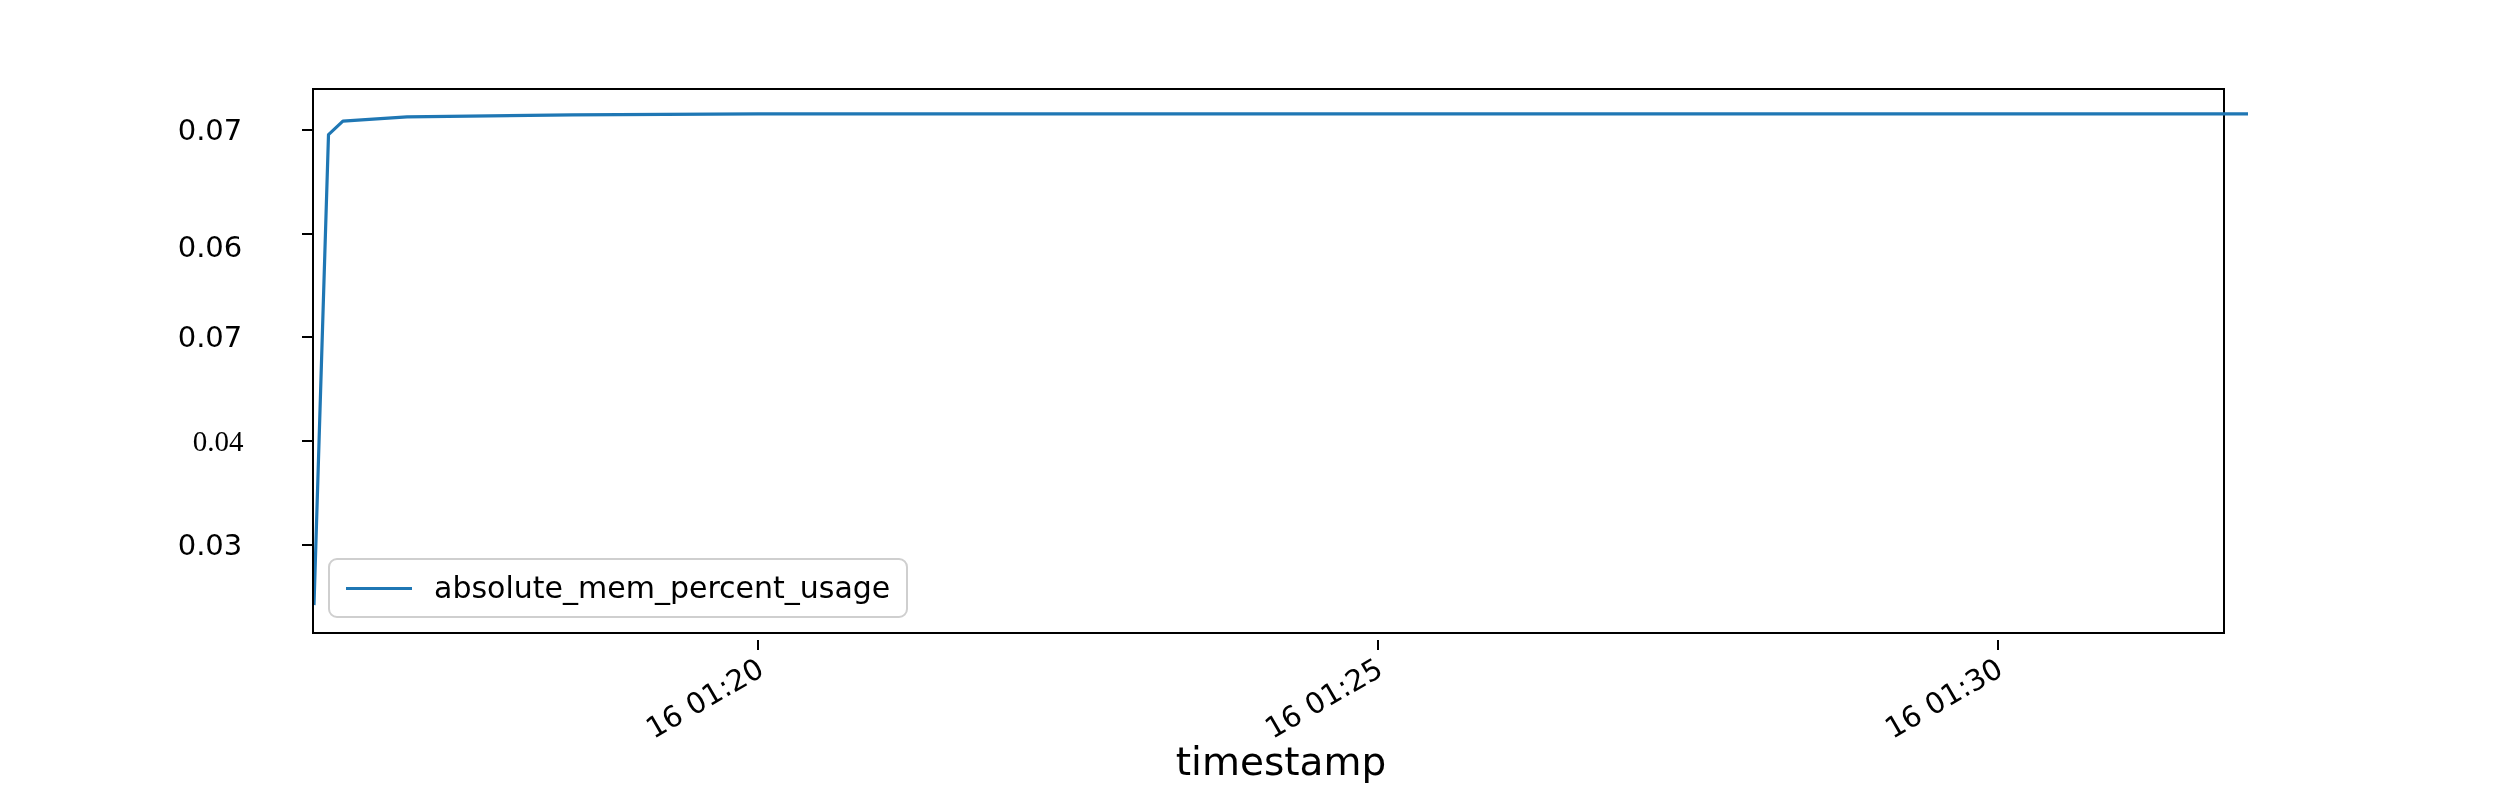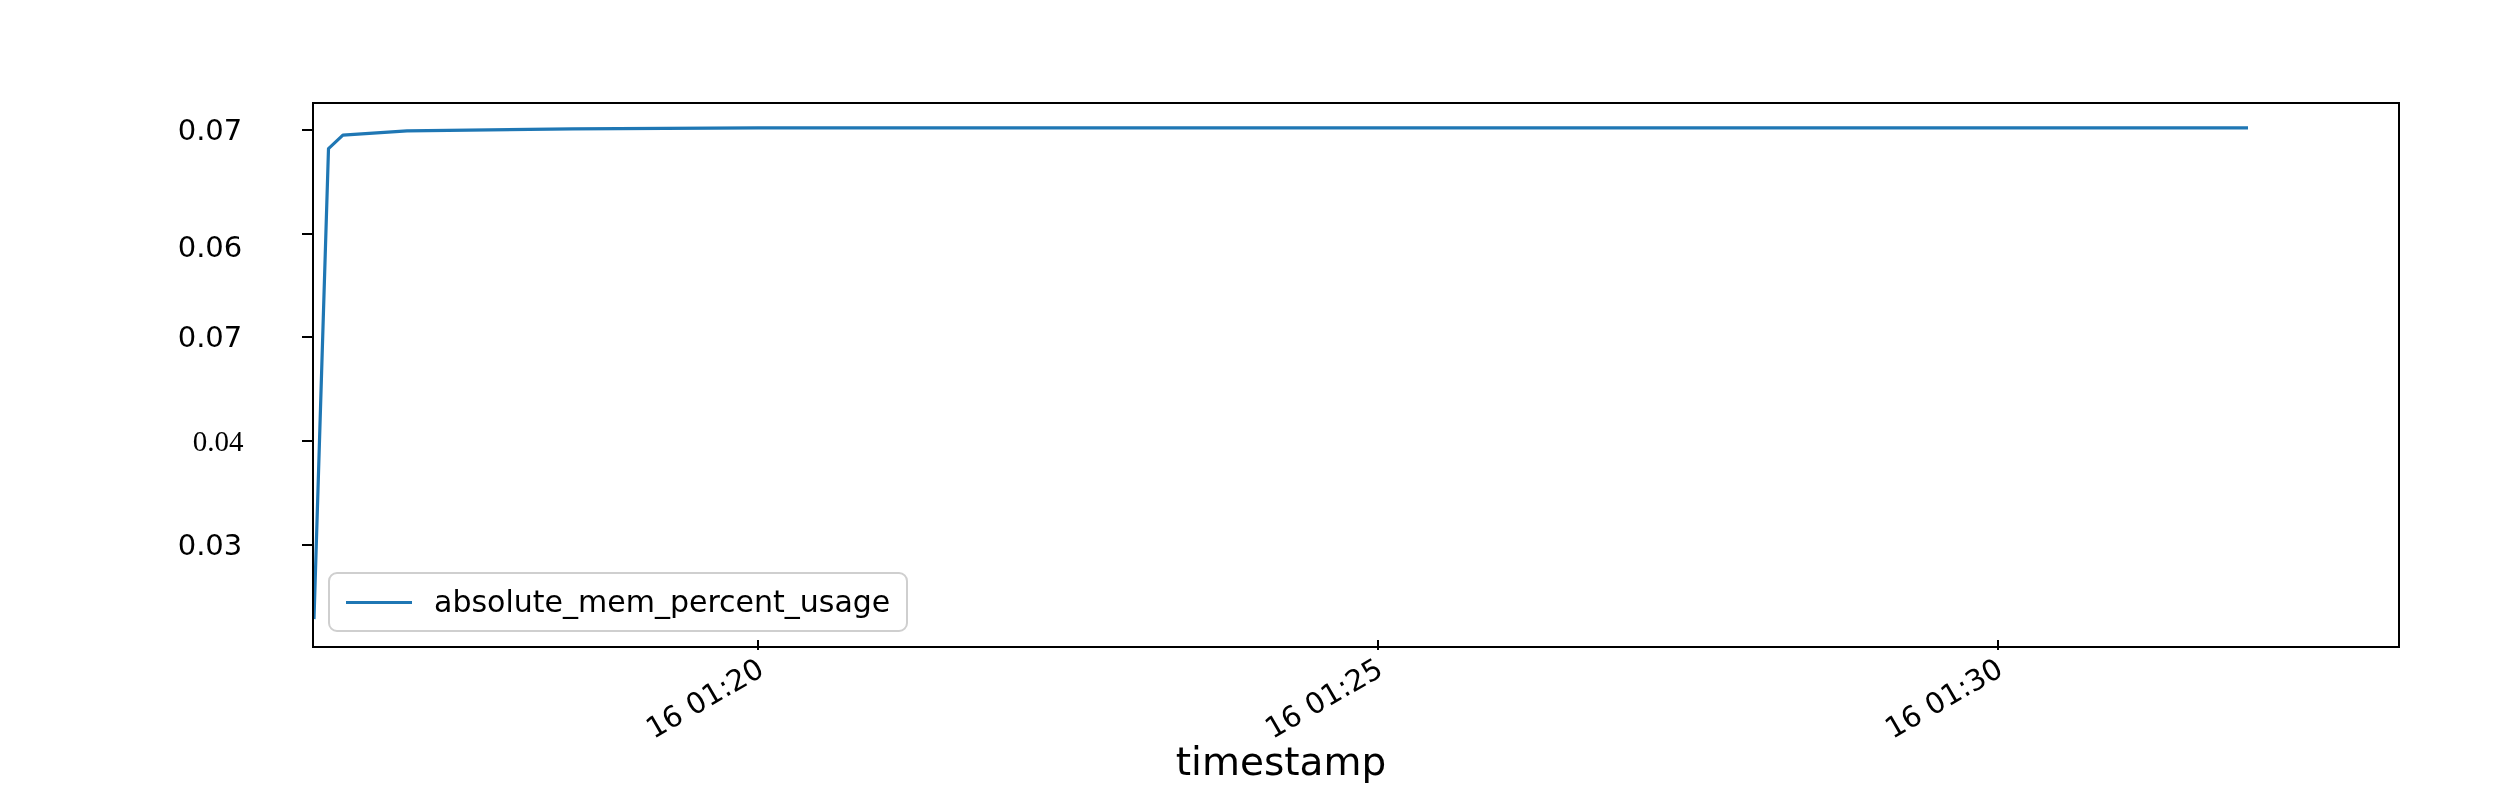--- a/index.html
+++ b/index.html
@@ -12,22 +12,22 @@
   .fig {
     position: relative;
     width: 2500px;
     height: 800px;
     background: #ffffff;
     overflow: hidden;
   }
   .axes {
     position: absolute;
     left: 312px;
-    top: 102px;
-    width: 2088px;
+    top: 88px;
+    width: 1913px;
     height: 546px;
     border: 2px solid #000000;
     box-sizing: border-box;
     background: #ffffff;
   }
   .plot-svg {
     position: absolute;
     left: 0;
     top: 0;
   }

